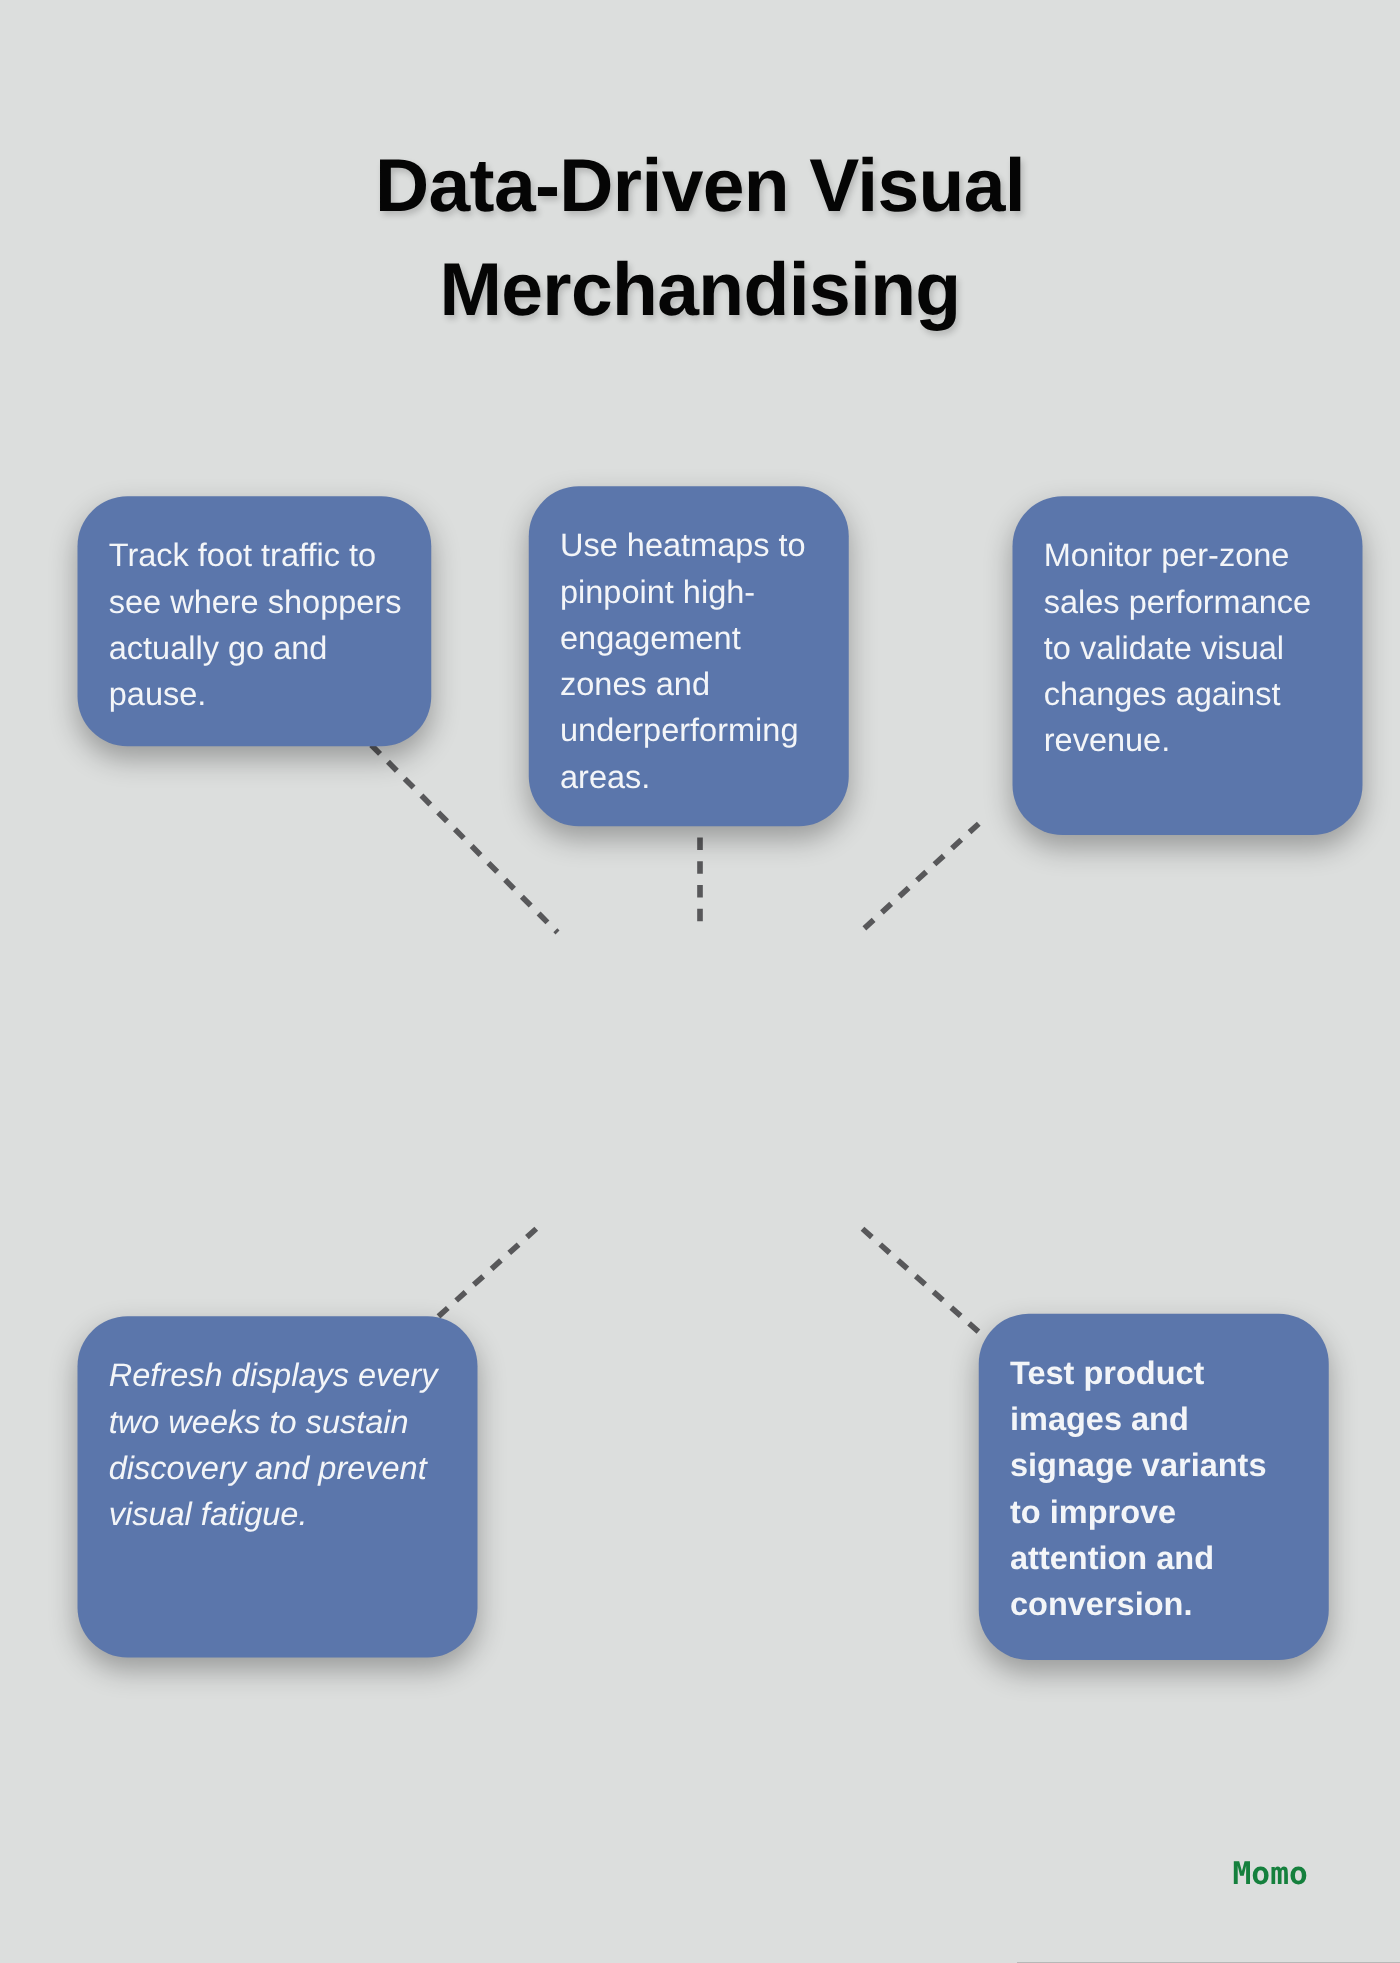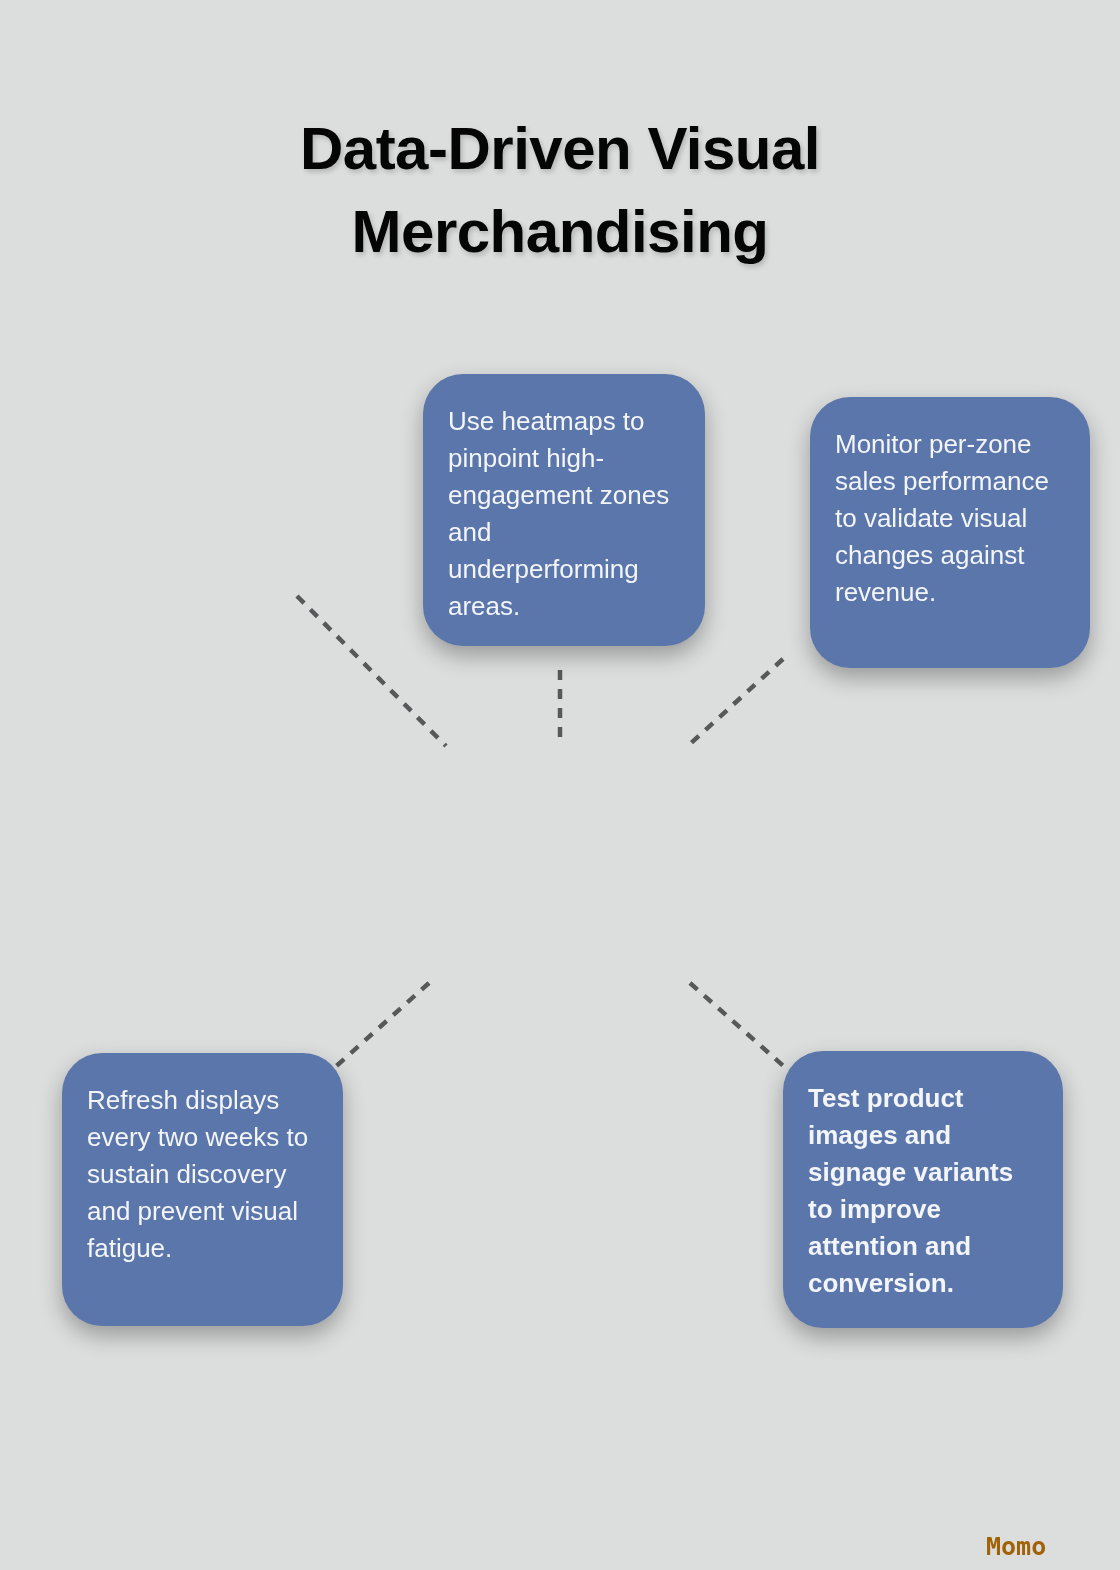--- a/index.html
+++ b/index.html
@@ -47,23 +47,23 @@
     position:absolute;
     background:var(--blue);
     border-radius:40px;
     color:var(--card-text);
     font-size:26px;
     line-height:37px;
     padding:29px 22px 20px 25px;
     box-shadow:0 10px 22px rgba(0,0,0,0.30);
   }
   .card-tl{left:62px;top:397px;width:283px;height:200px;}
-  .card-tc{left:423px;top:374px;width:282px;height:272px;}
+  .card-tc{left:423px;top:389px;width:256px;height:272px;}
   .card-tr{left:810px;top:397px;width:280px;height:271px;}
-  .card-bl{left:62px;top:1053px;width:281px;height:273px;}
+  .card-bl{left:62px;top:1053px;width:320px;height:273px;font-style:italic;}
   .card-br{left:783px;top:1051px;width:280px;height:277px;font-weight:bold;}
   .center-node{
     position:absolute;
     left:380px;top:745px;
     width:355px;height:238px;
     background:var(--center-bg);
     border-radius:38px;
     box-shadow:0 12px 26px rgba(0,0,0,0.28);
     display:flex;align-items:center;justify-content:center;
   }
@@ -71,43 +71,46 @@
     width:240px;
     text-align:center;
     font-size:31px;
     line-height:1.45;
     font-weight:700;
     color:var(--center-text);
     text-shadow:1px 2px 2px rgba(0,0,0,0.15);
   }
   .watermark{
     position:absolute;
-    left:986px;top:1532px;
+    left:986px;top:1484px;
     font-family:"DejaVu Sans Mono","Liberation Mono",monospace;
     font-weight:700;
     font-size:25px;
-    color:#a16207;
+    color:#15803d;
     letter-spacing:0px;
   }
 </style>
 </head>
 <body>
 
 <div class="canvas">
 
   <h1 class="title">Data-Driven Visual Merchandising</h1>
 
   <svg class="connectors" viewBox="0 0 1120 1570" aria-hidden="true">
     <line x1="297" y1="596" x2="446" y2="746"></line>
     <line x1="560" y1="670" x2="560" y2="744"></line>
     <line x1="783" y1="659" x2="689" y2="745"></line>
     <line x1="429" y1="983" x2="333" y2="1069"></line>
     <line x1="690" y1="983" x2="788" y2="1070"></line>
   </svg>
 
+  <div class="card card-tl">
+    <span>Track foot traffic to see where shoppers actually go and pause.</span>
+  </div>
 
   <div class="card card-tc">
     <span>Use heatmaps to pinpoint high-engagement zones and underperforming areas.</span>
   </div>
 
   <div class="card card-tr">
     <span>Monitor per-zone sales performance to validate visual changes against revenue.</span>
   </div>
 
 

